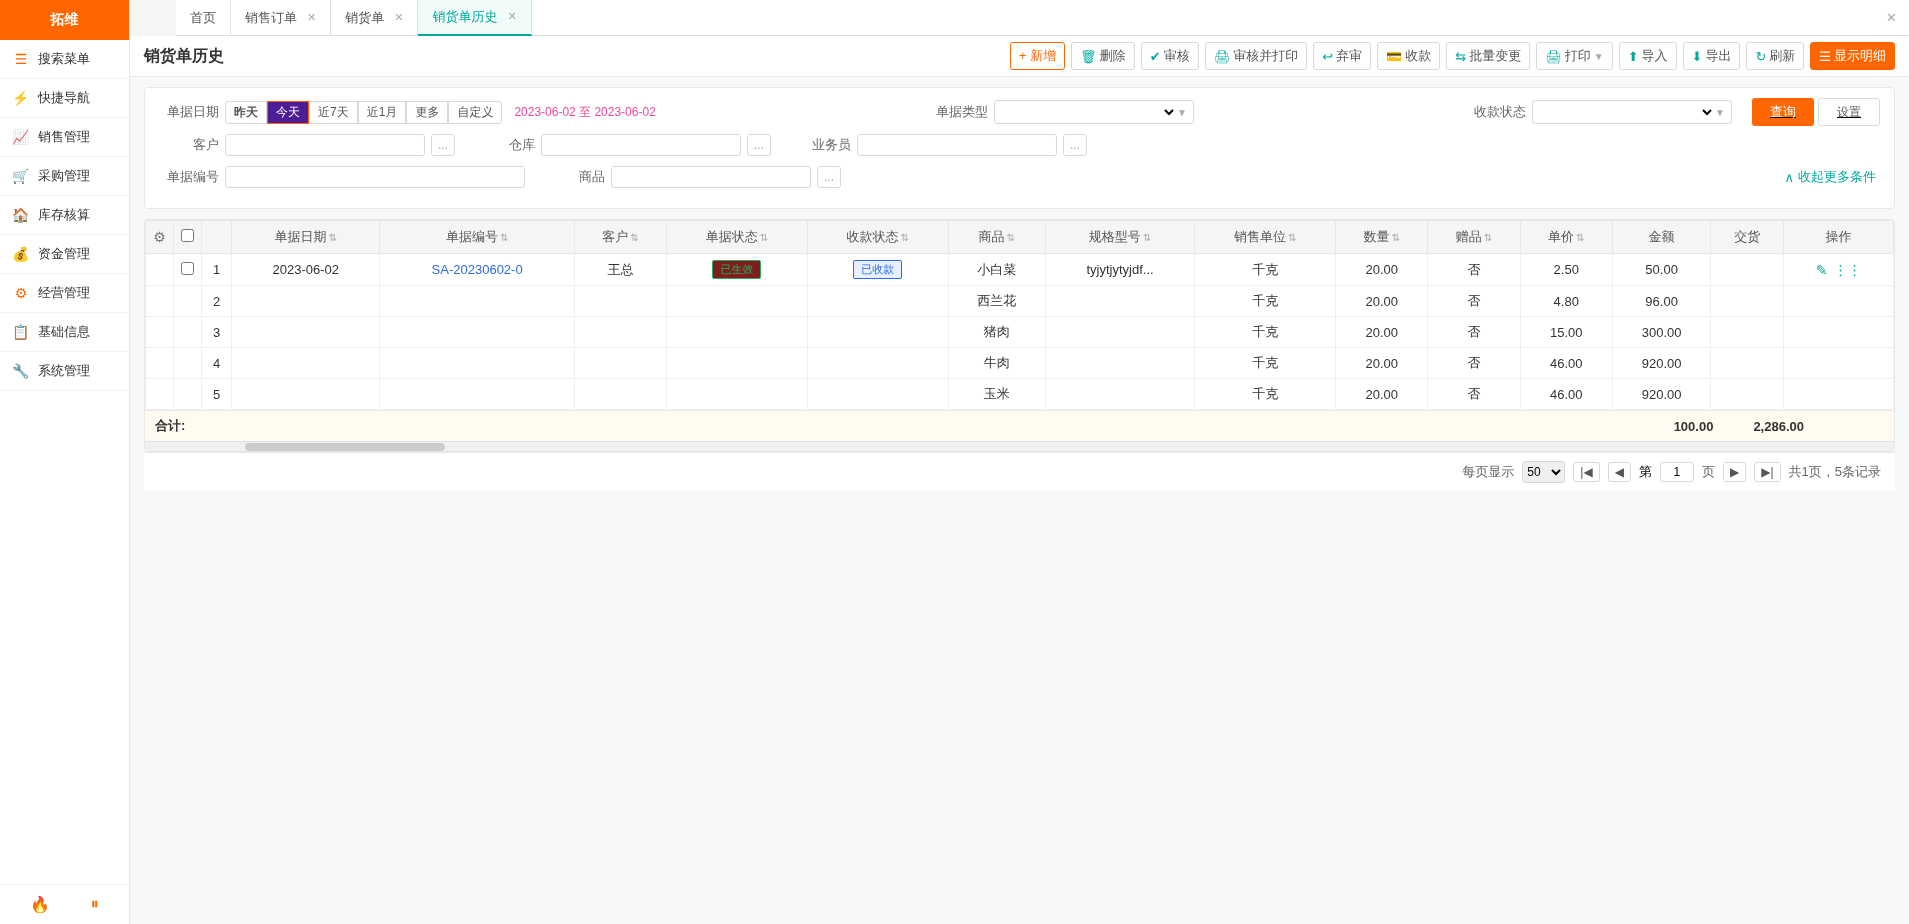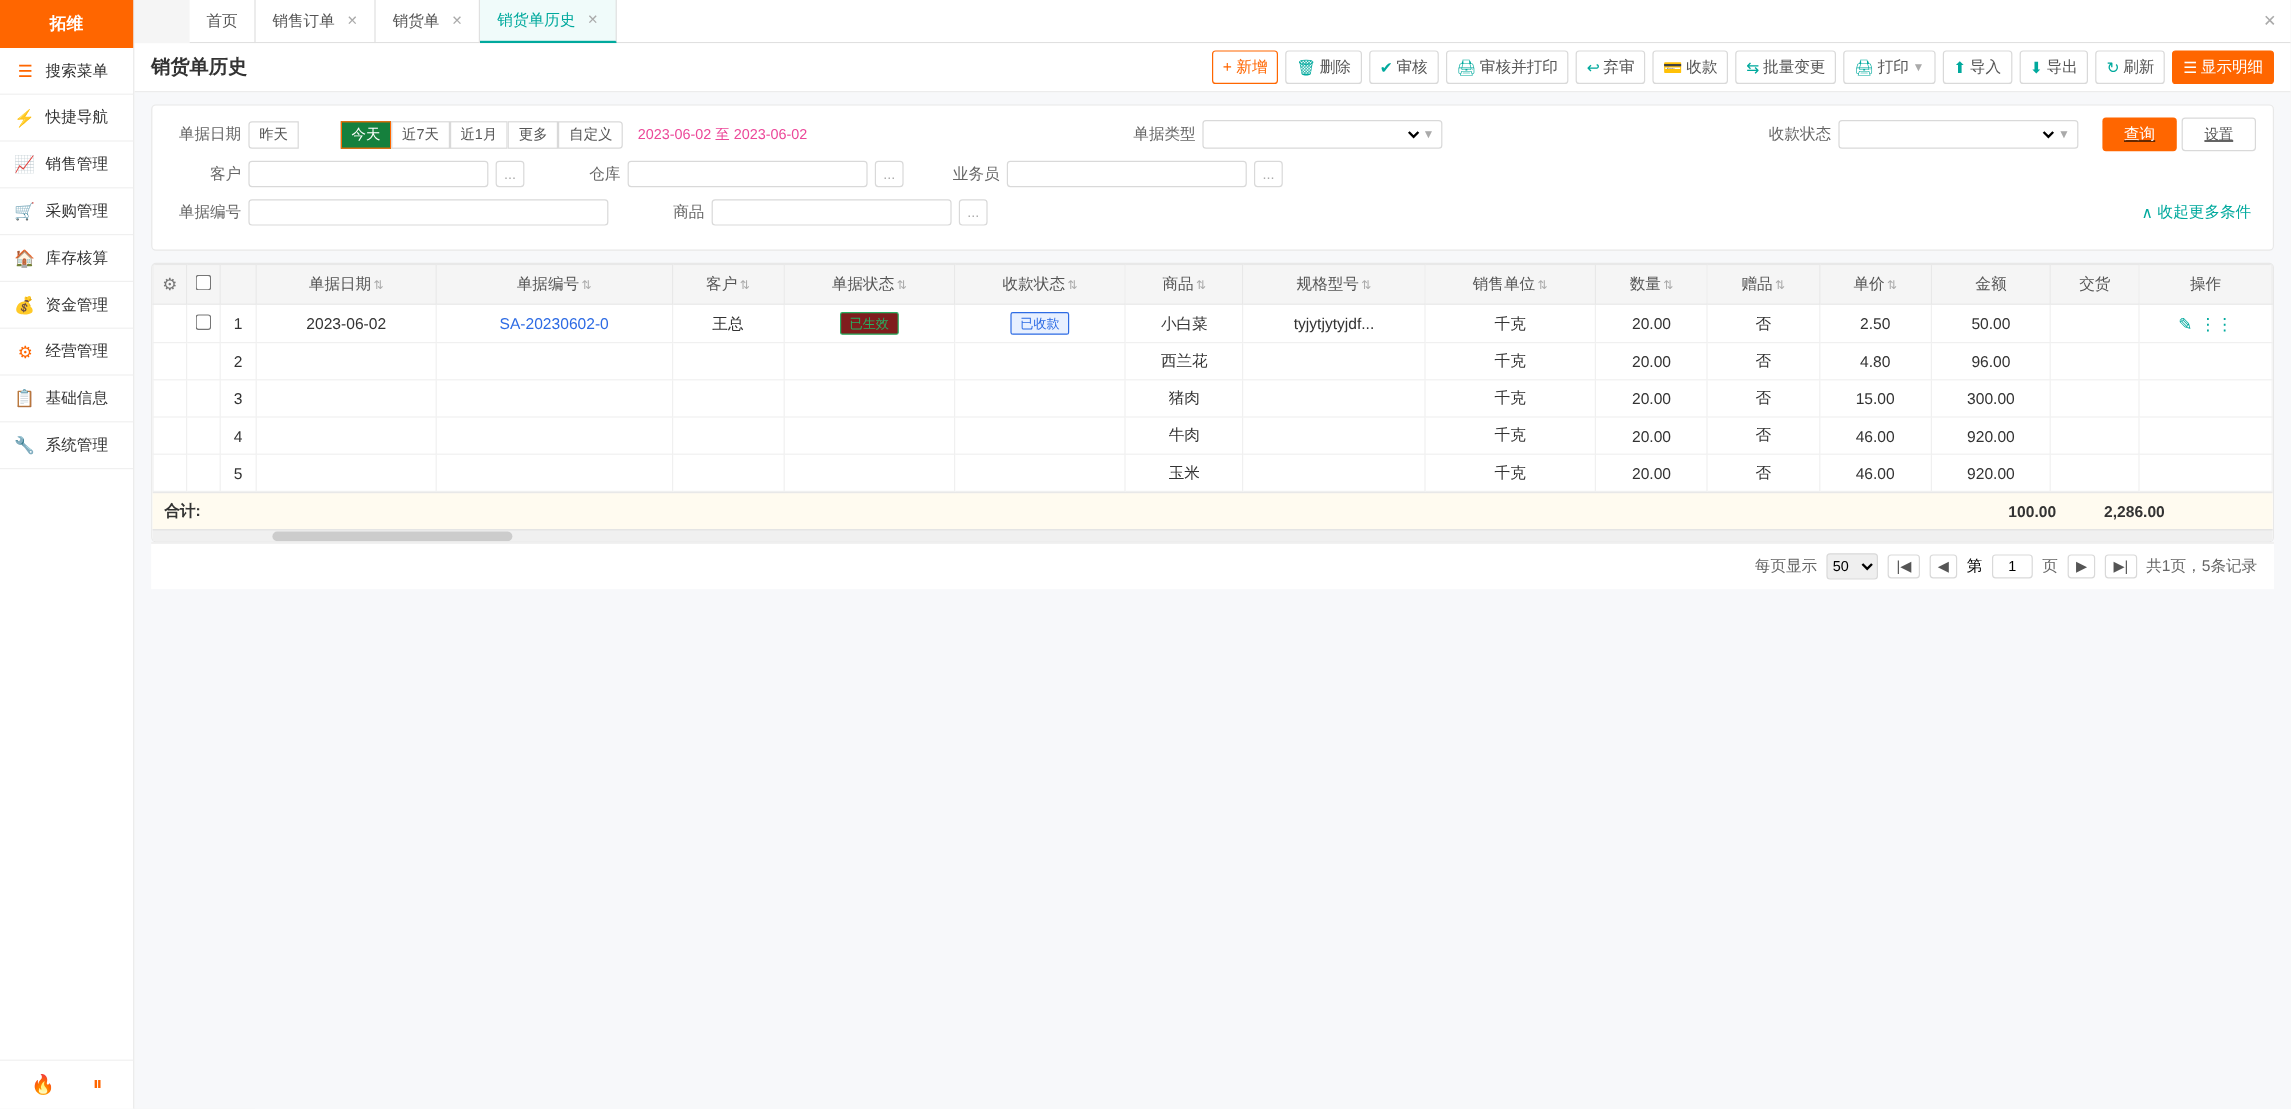--- a/index.html
+++ b/index.html
@@ -1,20 +1,20 @@
 <!DOCTYPE html>
 <html><head>
   <meta charset="utf-8">
   <style>
     * { box-sizing: border-box; margin: 0; padding: 0; font-family: 'Microsoft YaHei', Arial, sans-serif; font-size: 13px; }
     body { display: flex; height: 924px; overflow: hidden; background: #f5f5f5; }
 
     
     .sidebar {
-      width: 112px;
+      width: 130px;
       background: #fff;
       border-right: 1px solid #e8e8e8;
       display: flex;
       flex-direction: column;
       flex-shrink: 0;
     }
     .sidebar-logo {
       height: 40px;
       background: #ff6600;
       display: flex;
@@ -118,23 +118,23 @@
     .filter-field { display: flex; align-items: center; gap: 6px; }
     .date-tabs { display: flex; gap: 0; }
     .date-tab {
       padding: 2px 8px;
       border: 1px solid #d9d9d9;
       cursor: pointer;
       color: #555;
       background: #fff;
       font-size: 12px;
     }
-    .date-tab:first-child { border-radius: 3px 0 0 3px; }
+    .date-tab:first-child { border-radius: 3px 0 0 3px; font-weight: bold; }
     .date-tab:last-child { border-radius: 0 3px 3px 0; }
-    .date-tab.active { background: #15803d; color: #fff; border-color: #ff6600; margin-left: 35px; }
+    .date-tab.active { background: #4c1d95; color: #fff; border-color: #ff6600; }
     .date-range { color: #ec4899; font-size: 12px; margin-left: 6px; }
     .filter-input {
       border: 1px solid #d9d9d9;
       border-radius: 3px;
       padding: 3px 6px;
       width: 180px;
       font-size: 12px;
       outline: none;
     }
     .filter-select-wrapper {

